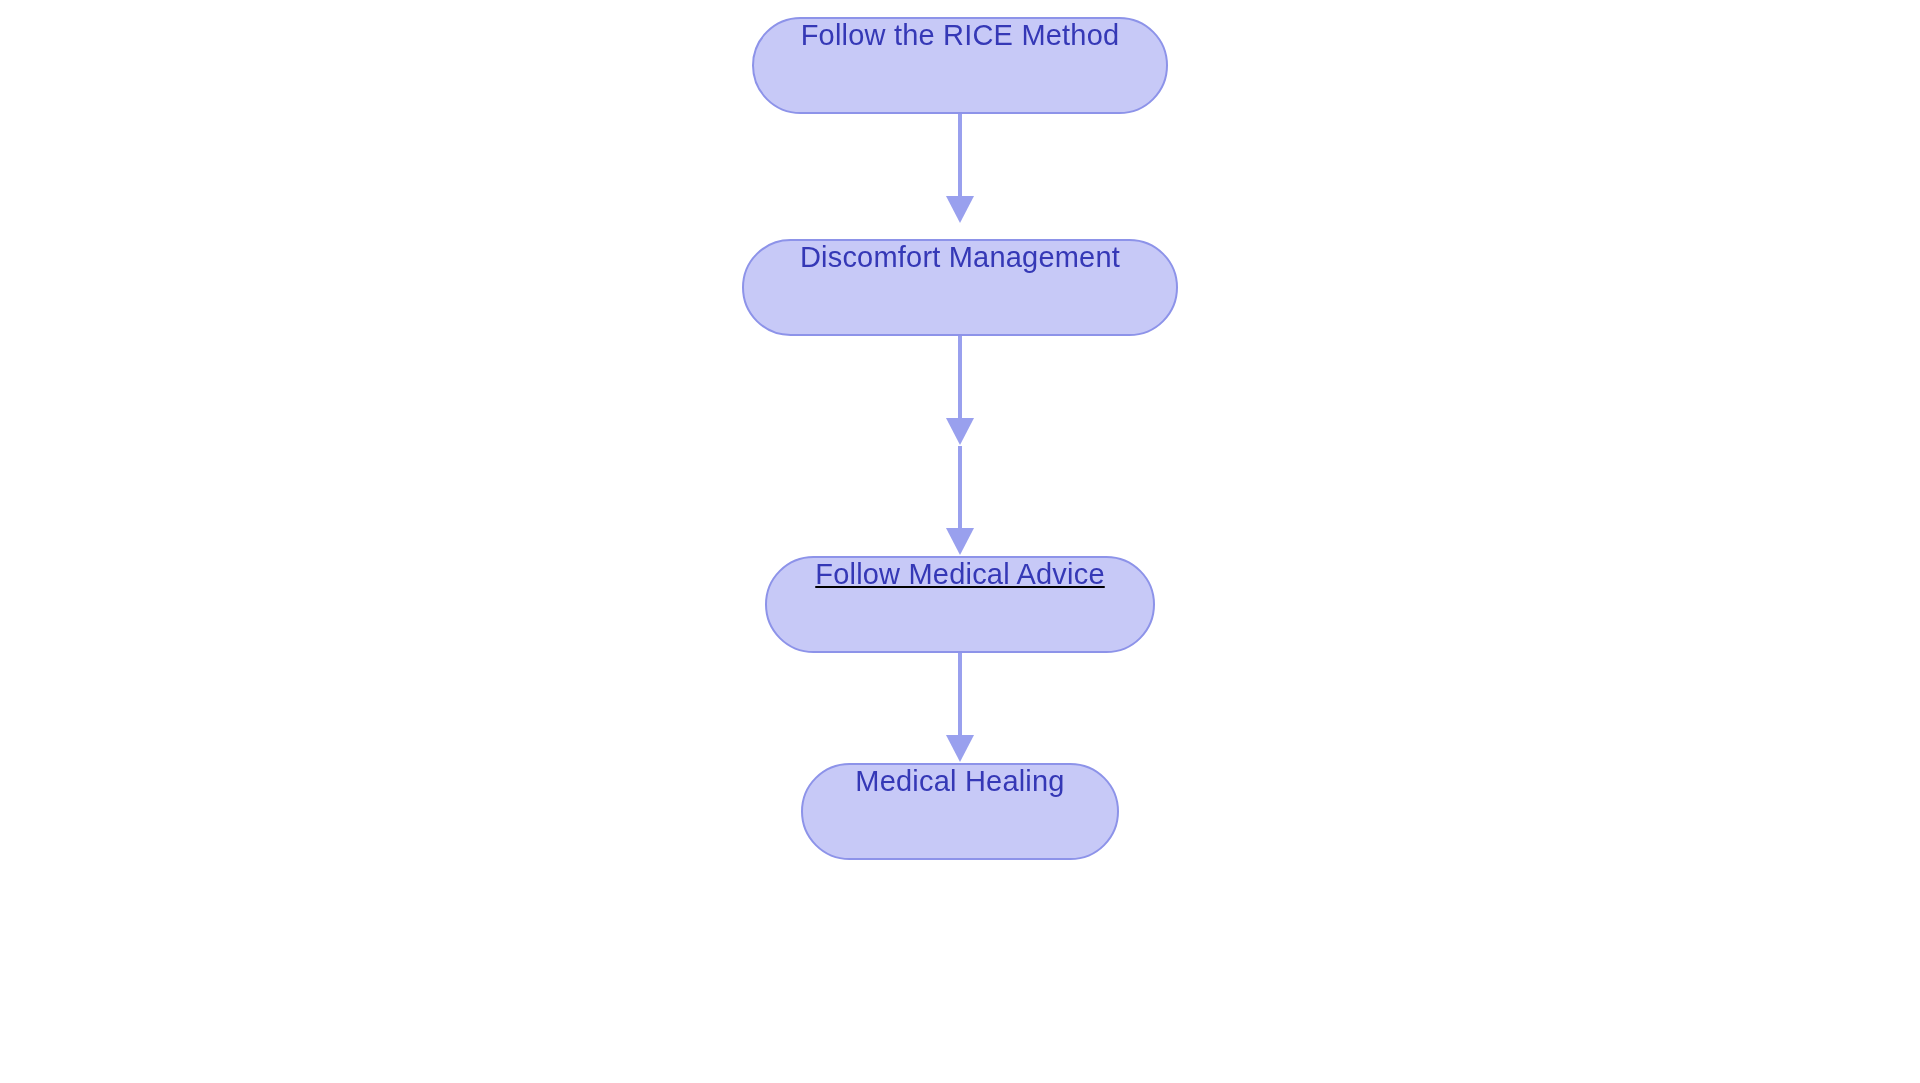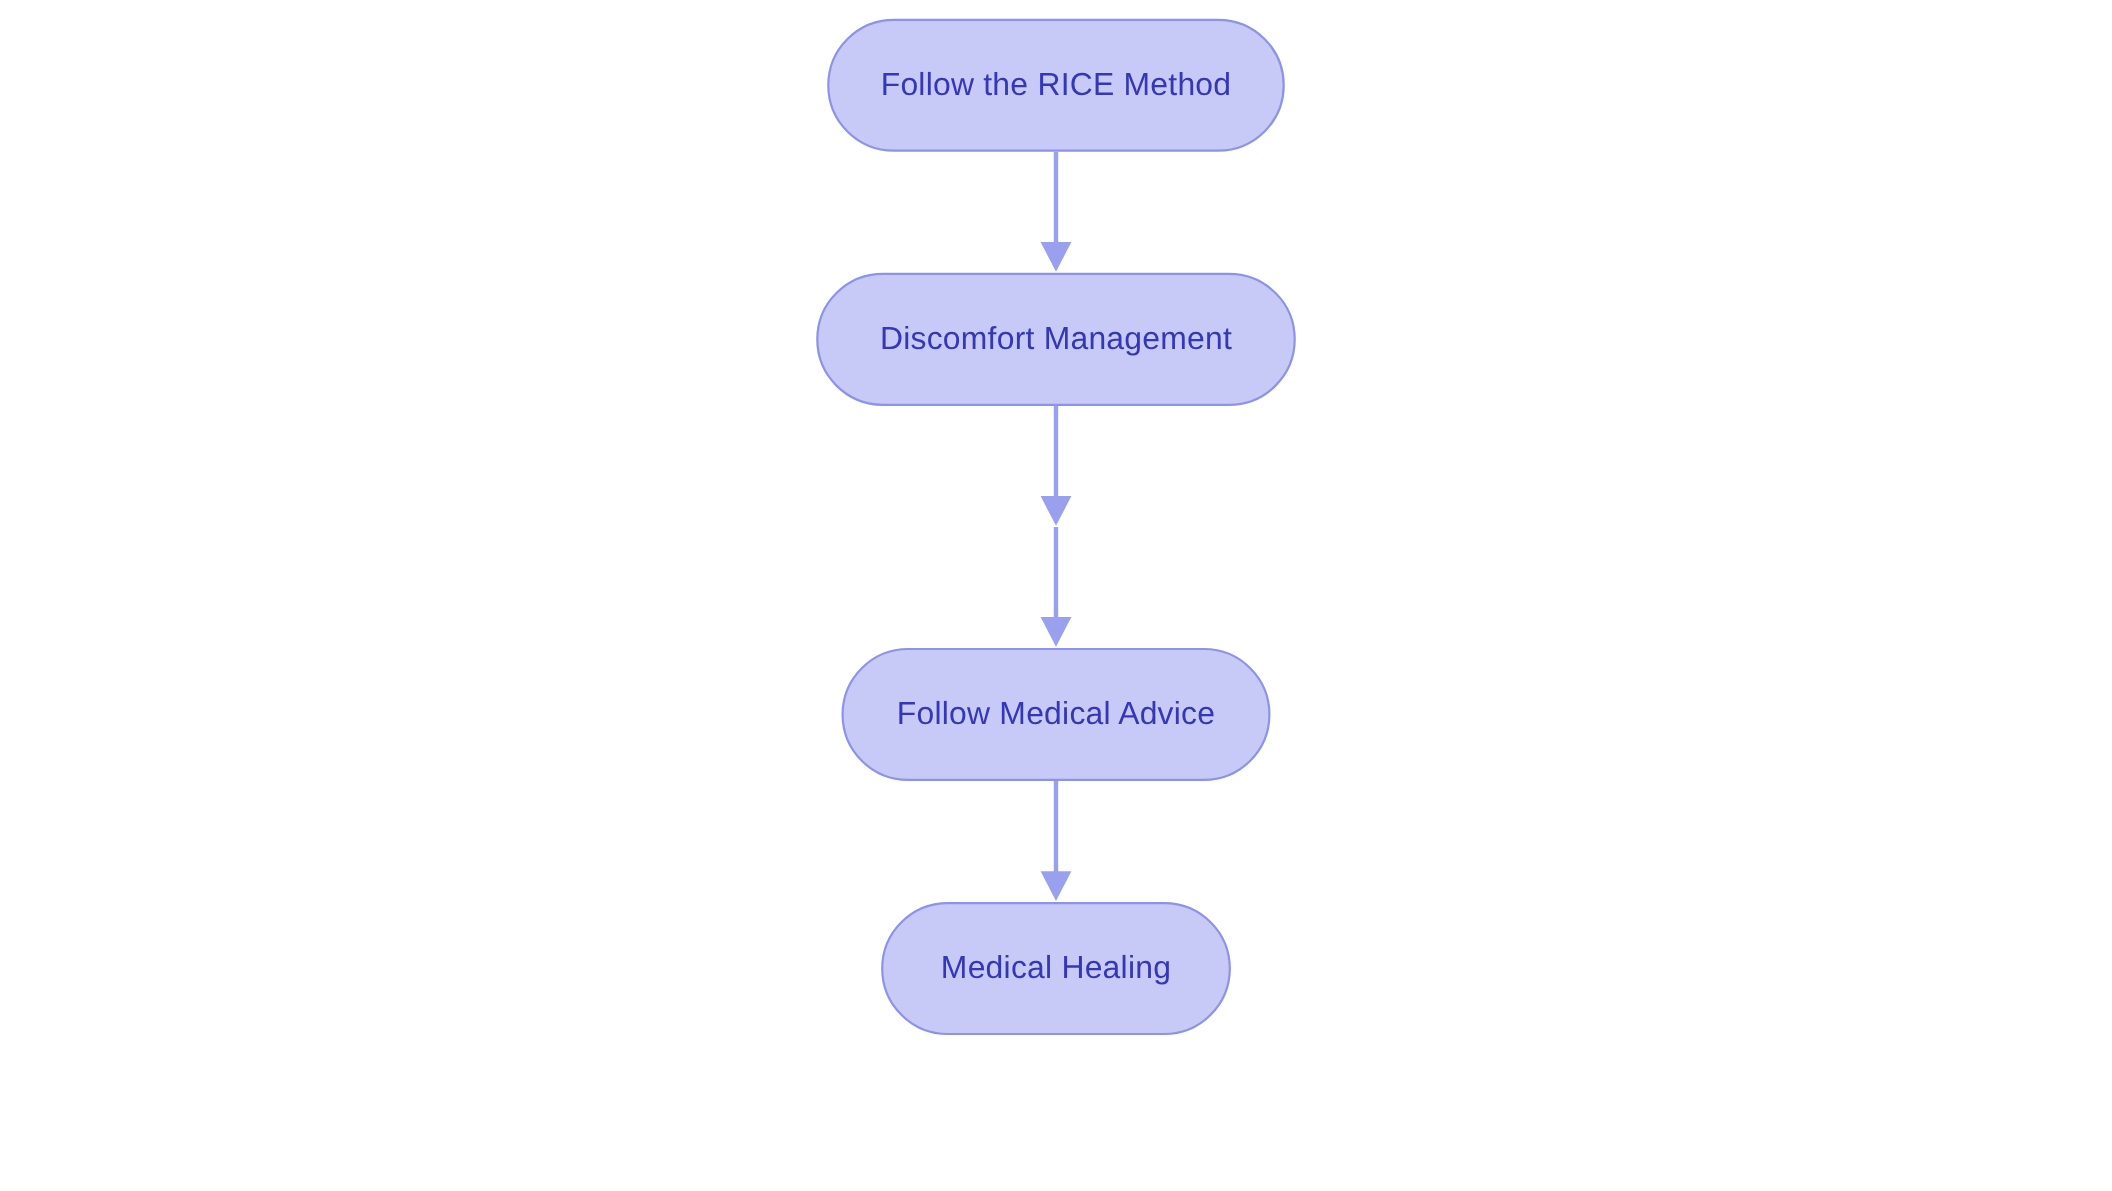--- a/index.html
+++ b/index.html
@@ -17,39 +17,38 @@
     font-family:"Liberation Sans", sans-serif;
   }
   .canvas{
     width:1920px; height:1083px;
     display:flex;
     flex-direction:column;
     align-items:center;
     padding-top:17px;
   }
   .node{
-    height:121px;
+    height:97px;
     border-radius:60.5px;
     background: var(--node-fill);
     border:2px solid var(--node-border);
     display:flex;
-    align-items:center;
     justify-content:center;
     flex:0 0 auto;
   }
   .node span{
     color: var(--node-text);
     font-size:29px;
     letter-spacing:0.2px;
     white-space:nowrap;
   }
   .w1{ width:416px; }
-  .w2{ width:436px; }
+  .w2{ width:436px;margin-top:15px; }
   .w3{ width:320px; }
-  .w4{ width:390px; }
+  .w4{ width:390px;text-decoration:underline; }
   .w5{ width:318px; }
   .arrow{
     flex:0 0 auto;
     width:32px; height:110px;
     display:block;
   }
   .arrow line{
     stroke: var(--arrow-color);
     stroke-width:4;
   }

